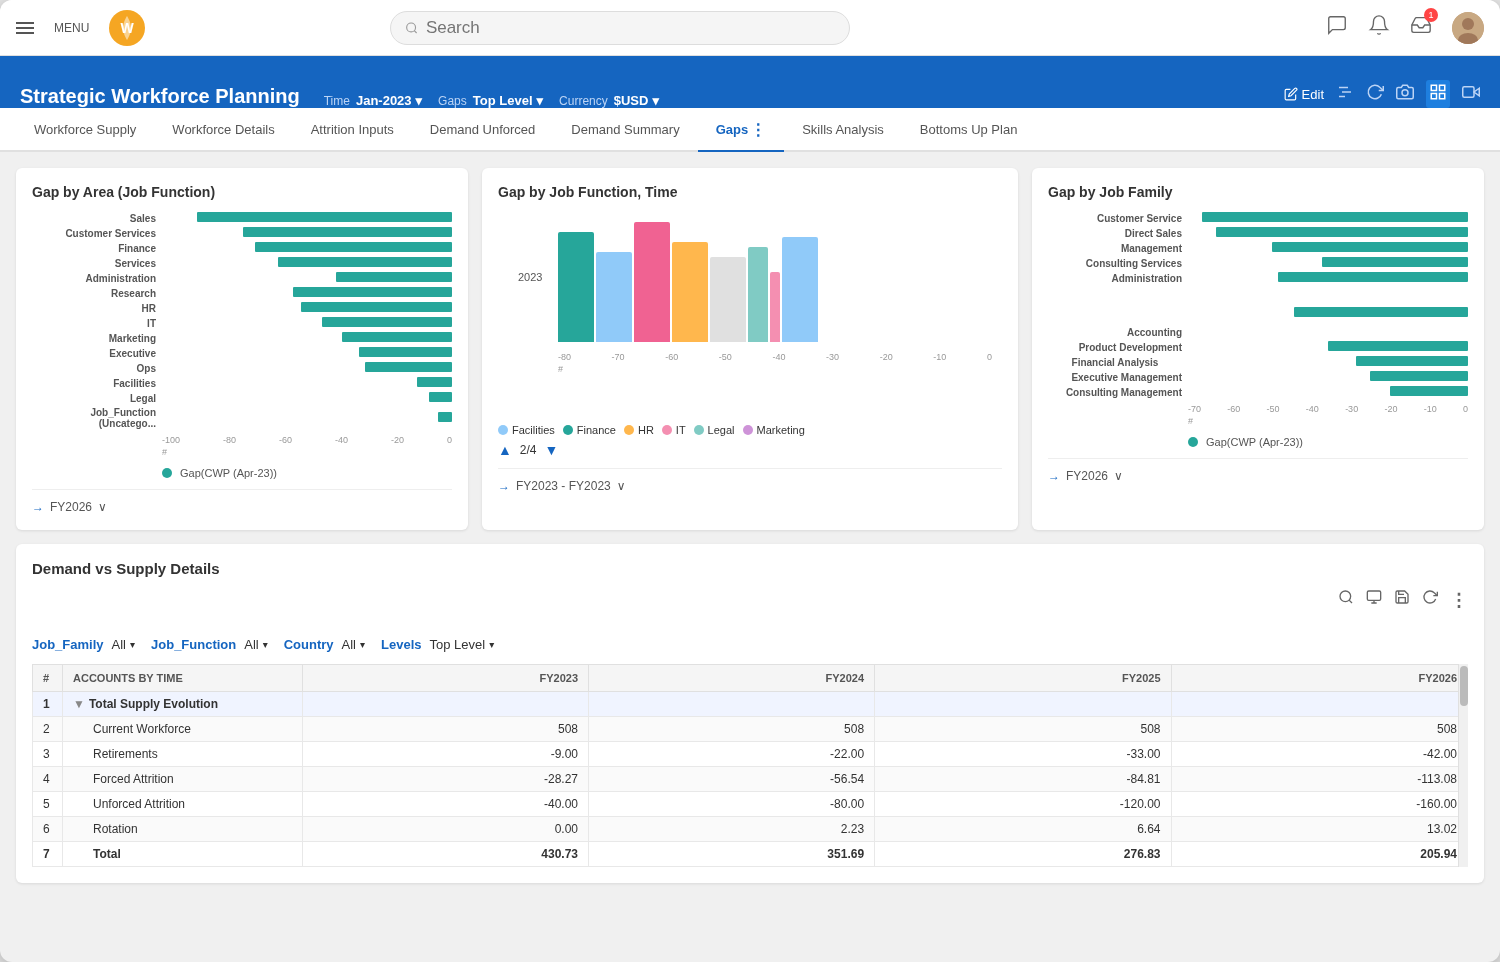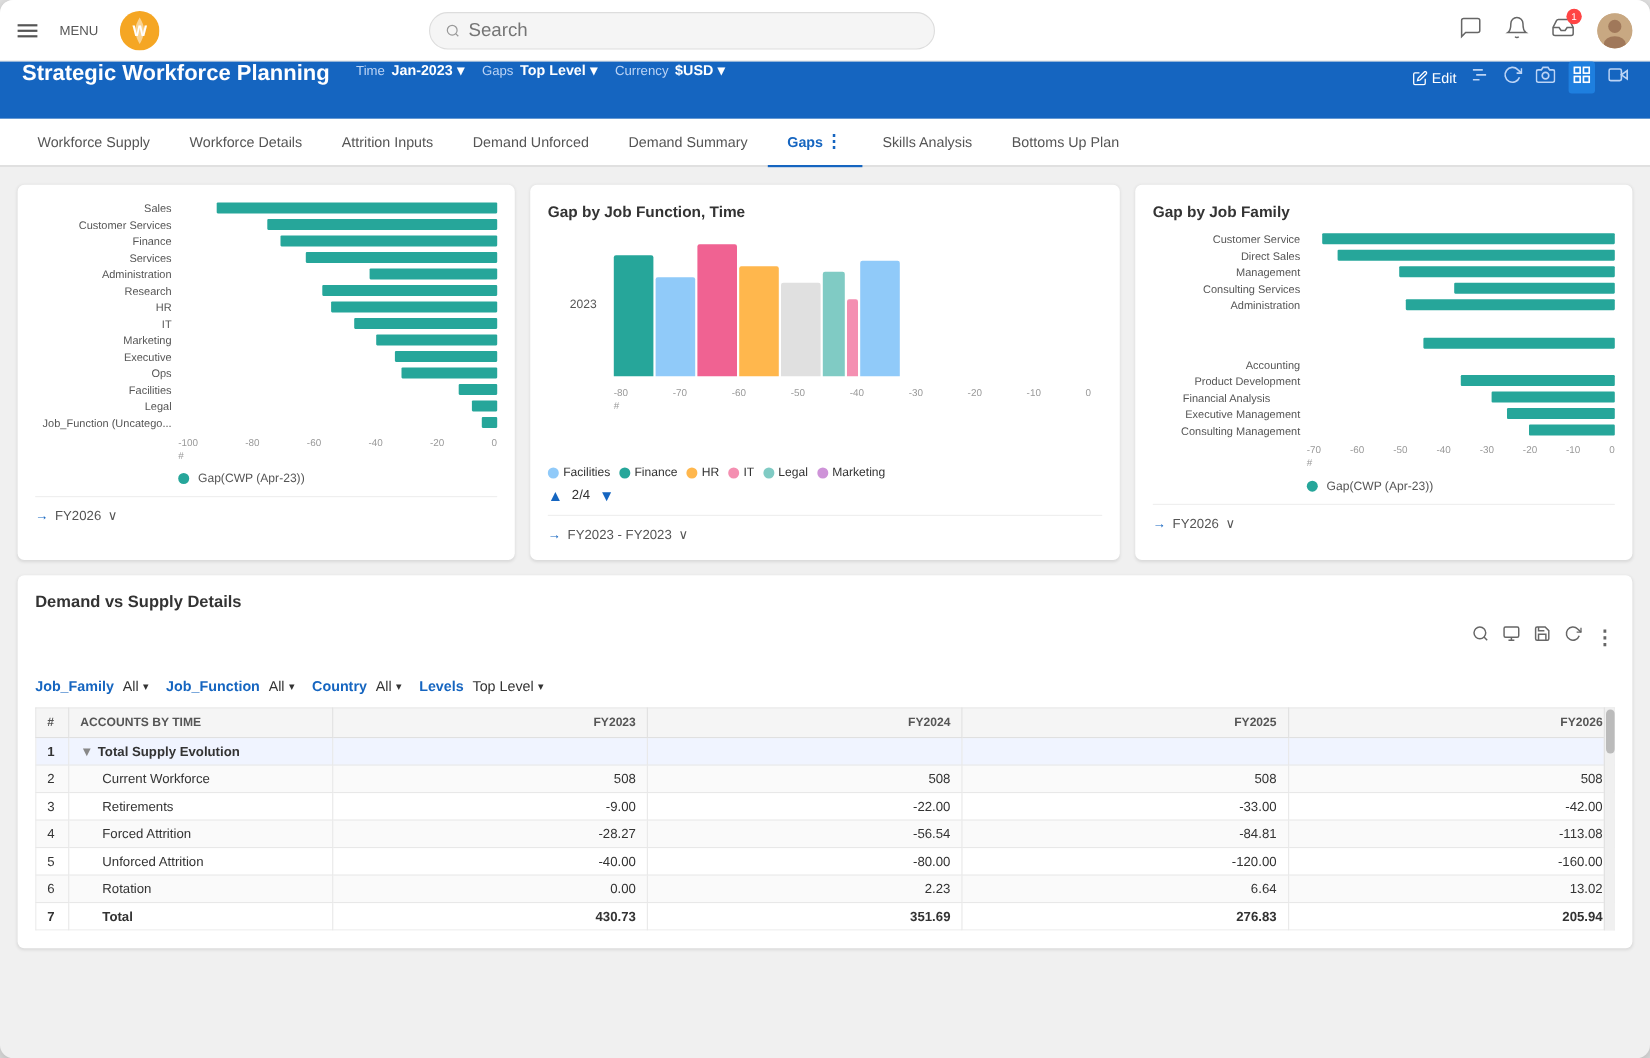--- a/index.html
+++ b/index.html
@@ -12,21 +12,21 @@
     .menu-icon { display: flex; flex-direction: column; gap: 3px; cursor: pointer; margin-right: 8px; }
     .menu-icon span { display: block; width: 18px; height: 2px; background: #555; }
     .search-bar { flex: 1; max-width: 460px; display: flex; align-items: center; background: #f5f5f5; border: 1px solid #ddd; border-radius: 20px; padding: 6px 14px; gap: 8px; margin: 0 auto; }
     .search-bar input { border: none; background: transparent; font-size: 17px; outline: none; width: 100%; color: #701a75; }
     .nav-icons { margin-left: auto; display: flex; align-items: center; gap: 20px; }
     .nav-icon { font-size: 18px; color: #666; cursor: pointer; position: relative; }
     .badge { position: absolute; top: -6px; right: -6px; background: #f44; color: #fff; font-size: 9px; width: 14px; height: 14px; border-radius: 50%; display: flex; align-items: center; justify-content: center; }
     .avatar { width: 32px; height: 32px; border-radius: 50%; background: #c8a882; display: flex; align-items: center; justify-content: center; overflow: hidden; }
 
     
-    .page-header { background: #1565C0; color: #fff; height: 52px; display: flex; align-items: flex-start; padding: 0 20px; gap: 16px; }
+    .page-header { background: #1565C0; color: #fff; height: 52px; display: flex; align-items: flex-end; padding: 0 20px; gap: 16px; }
     .page-title { font-size: 20px; font-weight: 700; color: #fff; margin-right: 8px; }
     .header-filter { display: flex; align-items: center; gap: 6px; font-size: 13px; }
     .filter-label { color: #bcd4f5; font-size: 12px; }
     .filter-value { color: #fff; font-weight: 600; cursor: pointer; display: flex; align-items: center; gap: 4px; }
     .header-actions { margin-left: auto; display: flex; align-items: center; gap: 12px; }
     .header-btn { background: transparent; border: none; color: #fff; cursor: pointer; font-size: 13px; display: flex; align-items: center; gap: 4px; }
     .header-btn-icon { font-size: 16px; color: #bcd4f5; cursor: pointer; }
 
     
     .tabs-bar { background: #fff; border-bottom: 2px solid #e0e0e0; display: flex; align-items: center; padding: 0 16px; height: 44px; gap: 0; }
@@ -37,21 +37,21 @@
     
     .main-content { padding: 16px; background: #f0f0f0; }
     
     
     .charts-row { display: flex; gap: 14px; margin-bottom: 14px; }
     .chart-card { background: #fff; border-radius: 6px; padding: 16px; flex: 1; box-shadow: 0 1px 3px rgba(0,0,0,0.1); }
     .chart-title { font-size: 14px; font-weight: 600; color: #333; margin-bottom: 12px; }
     
     
     .bar-chart { position: relative; }
-    .bar-row { display: flex; align-items: center; margin-bottom: 3px; }
+    .bar-row { display: flex; align-items: center; margin-bottom: 3px; font-weight: bold; }
     .bar-label { width: 130px; font-size: 10px; color: #555; text-align: right; padding-right: 6px; flex-shrink: 0; }
     .bar-container { flex: 1; position: relative; height: 12px; }
     .bar { height: 10px; border-radius: 1px; position: absolute; right: 0; }
     .bar-green { background: #26A69A; }
     
     .chart-axis { display: flex; justify-content: space-between; margin-top: 6px; padding-left: 130px; font-size: 9px; color: #999; }
     .chart-legend { margin-top: 10px; display: flex; align-items: center; gap: 8px; font-size: 11px; color: #555; padding-left: 130px; }
     .legend-dot { width: 10px; height: 10px; border-radius: 50%; background: #26A69A; }
     .chart-footer { margin-top: 10px; display: flex; align-items: center; gap: 6px; font-size: 12px; color: #555; border-top: 1px solid #eee; padding-top: 10px; }
     .footer-arrow { color: #1565C0; }
@@ -241,20 +241,21 @@
     <div class="tab">
       <span>Bottoms Up Plan</span>
     </div>
   </div>
 
   <div class="main-content">
 
     <div class="charts-row">
 
       <div class="chart-card">
+        <div class="chart-title">Gap by Area (Job Function)</div>
         <div class="bar-chart" id="chart1-bars">
         <div class="bar-row">
               <div class="bar-label">Sales</div>
               <div class="bar-container">
                 <div class="bar bar-green" style="width: 88%; right: 0px;"></div>
               </div>
             </div>
             <div class="bar-row">
               <div class="bar-label">Customer Services</div>
               <div class="bar-container">

